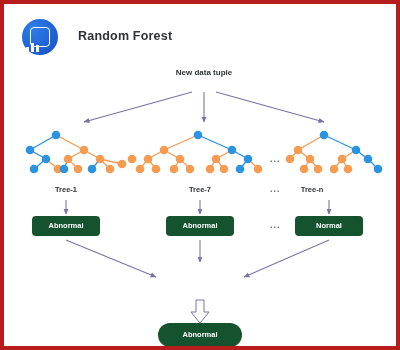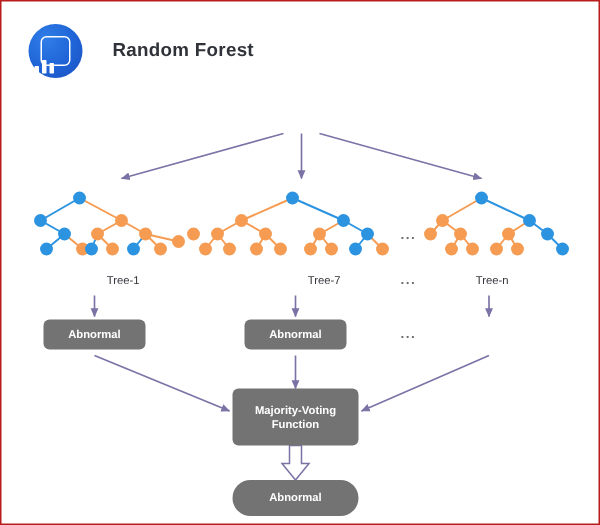--- a/index.html
+++ b/index.html
@@ -7,21 +7,21 @@
     padding: 0;
     background: #ffffff;
   }
   #page {
     position: relative;
     width: 400px;
     height: 350px;
     background: #ffffff;
     overflow: hidden;
     font-family: "Liberation Sans", sans-serif;
-    border: 1px solid #b91c1c;
+    border: 4px solid #b91c1c;
     box-sizing: border-box;
   }
 
   
   #header-bar {
     position: absolute;
     left: 0; top: 0;
     width: 400px; height: 62px;
   }
   #brand-icon {
@@ -72,45 +72,44 @@
     position: absolute;
     font-size: 8px;
     font-weight: bold;
     color: #2f3238;
     white-space: nowrap;
     text-align: center;
   }
   .tree-label {
     position: absolute;
     font-size: 7.5px;
-    font-weight: normal;
+    font-weight: bold;
     color: #2f3238;
     white-space: nowrap;
-    text-align: right;
+    text-align: center;
   }
   .ellipsis-label {
     position: absolute;
     font-size: 9px;
     font-weight: bold;
     color: #6d6d6d;
     letter-spacing: 1px;
     white-space: nowrap;
   }
 
   
   .obox {
     position: absolute;
-    background: #737373;
+    background: #14532d;
     color: #ffffff;
     font-size: 7.5px;
     font-weight: bold;
     display: flex;
     align-items: center;
     justify-content: center;
-    text-align: center;
     line-height: 1.25;
     box-sizing: border-box;
     white-space: pre-line;
   }
   .obox.rounded-sm { border-radius: 4px; }
   .obox.rounded-pill { border-radius: 13px; }
 </style>
 </head>
 <body>
 
@@ -245,30 +244,30 @@
       <line x1="62" y1="236" x2="152" y2="273" marker-end="url(#arrowhead)"></line>
       <line x1="196" y1="236" x2="196" y2="258" marker-end="url(#arrowhead)"></line>
       <line x1="325" y1="236" x2="240" y2="273" marker-end="url(#arrowhead)"></line>
     </g>
 
     <g>
       <path d="M192,296 L192,308 L187,308 L196,319 L205,308 L200,308 L200,296 z" fill="#ffffff" stroke="#7b72a6" stroke-width="1"></path>
     </g>
   </svg>
 
+  <div class="flow-label" style="left:160px; top:64px; width:80px;">New data tuple</div>
 
   <div class="tree-label" style="left:32px; top:181px; width:60px;">Tree-1</div>
   <div class="tree-label" style="left:166px; top:181px; width:60px;">Tree-7</div>
   <div class="tree-label" style="left:278px; top:181px; width:60px;">Tree-n</div>
 
   <div class="ellipsis-label" style="left:266px; top:150px;">...</div>
   <div class="ellipsis-label" style="left:266px; top:180px;">...</div>
   <div class="ellipsis-label" style="left:266px; top:216px;">...</div>
 
   <div class="obox rounded-sm" style="left:28px; top:212px; width:68px; height:20px;">Abnormal</div>
   <div class="obox rounded-sm" style="left:162px; top:212px; width:68px; height:20px;">Abnormal</div>
-
-  <div class="obox rounded-sm" style="left:154px; top:258px; width:84px; height:38px;">Majority-Voting
-Function</div>
+  <div class="obox rounded-sm" style="left:291px; top:212px; width:68px; height:20px;">Normal</div>
+
 
   <div class="obox rounded-pill" style="left:154px; top:319px; width:84px; height:24px;">Abnormal</div>
 
 </div>
 
 </body></html>

